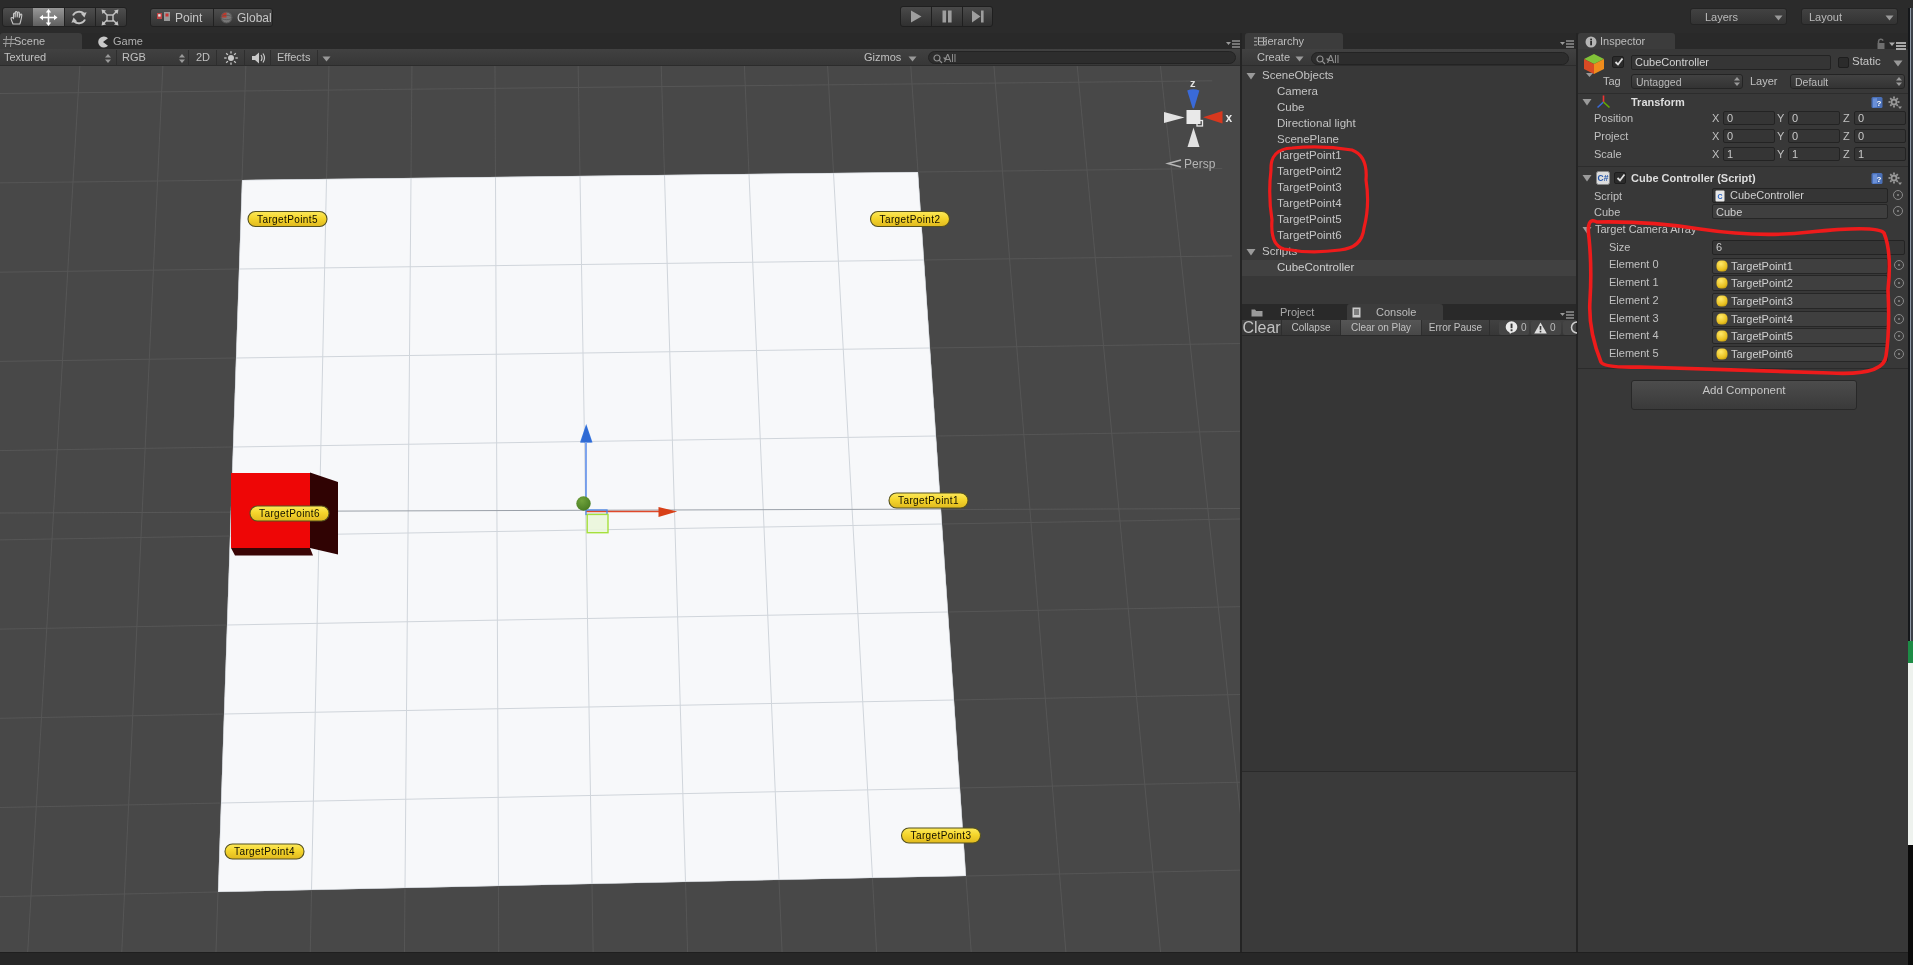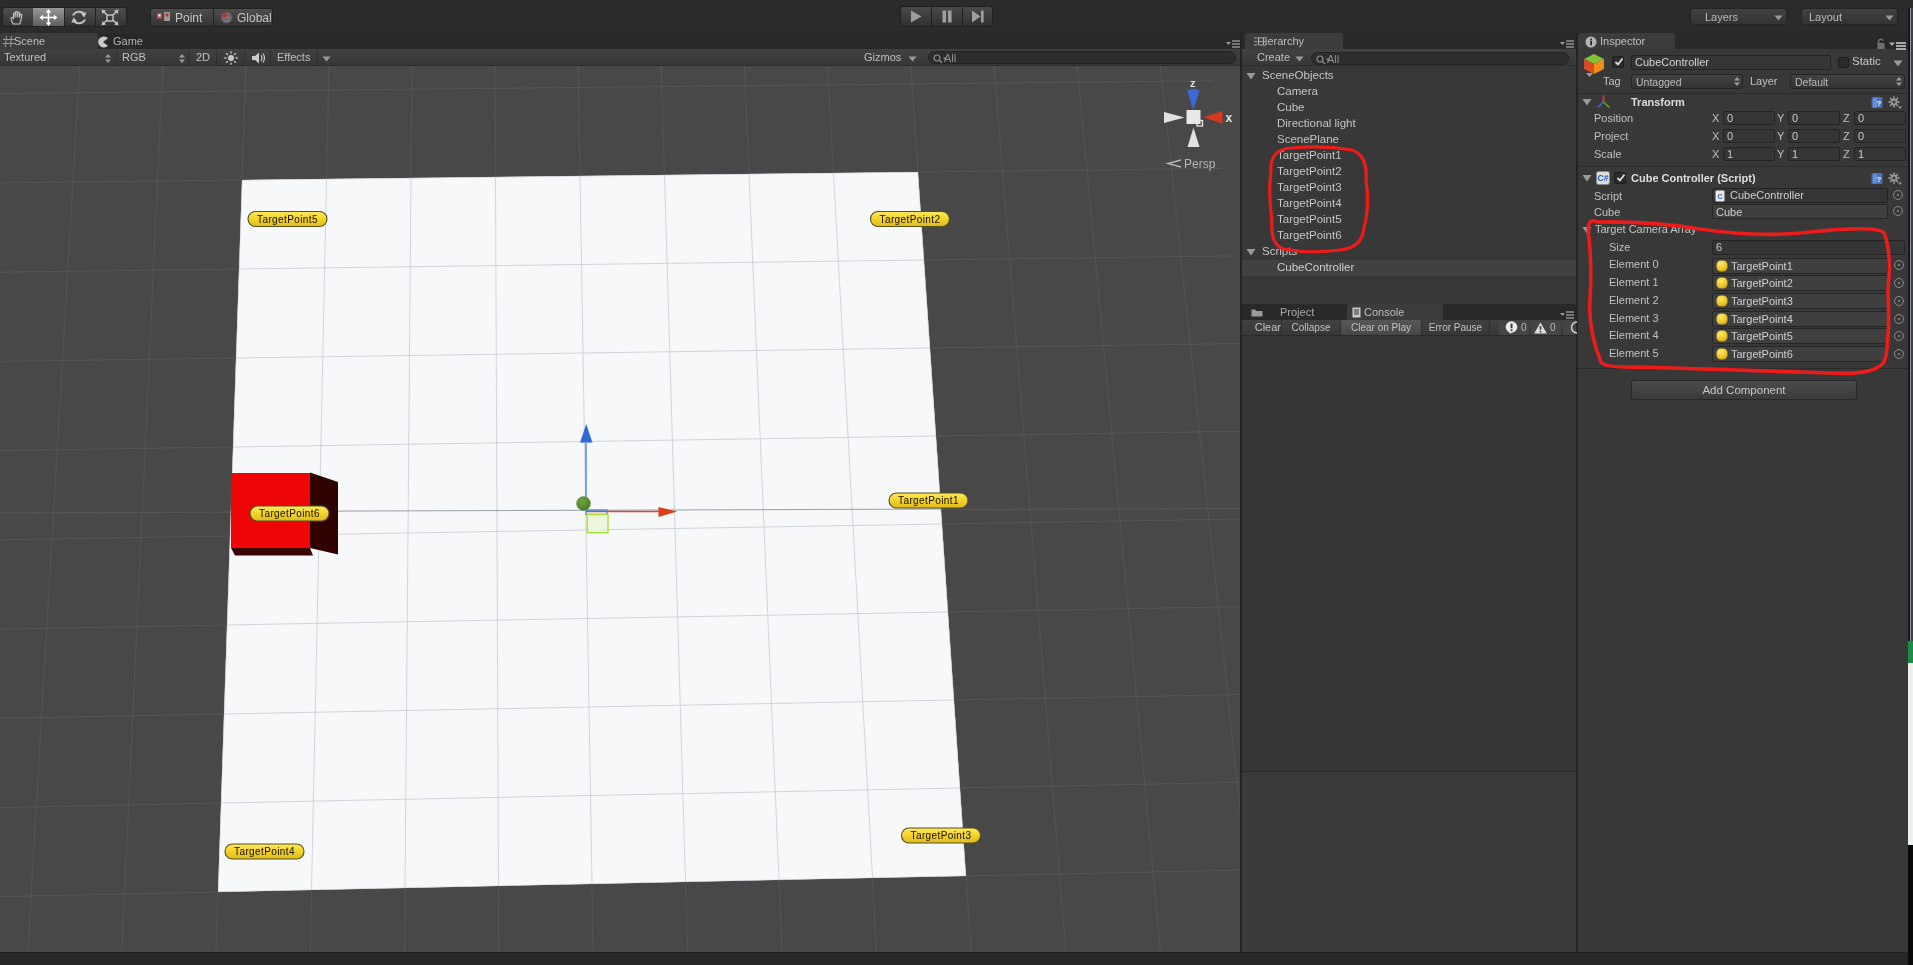--- a/index.html
+++ b/index.html
@@ -92,21 +92,21 @@
       <rect x="10" y="0.5" width="2.6" height="12" fill="#9e9e9e"></rect>
     </svg>
 <div class="dd" style="left:1690px;top:8px;width:97px;height:17px"><span style="margin-left:14px;line-height:17px">Layers</span></div>
 <svg class="abs" style="left:1774px;top:15px" width="9" height="6">
       <polygon points="0.5,0.5 8.5,0.5 4.5,5.5" fill="#999"></polygon>
     </svg>
 <div class="dd" style="left:1801px;top:8px;width:97px;height:17px"><span style="margin-left:7px;line-height:17px">Layout</span></div>
 <svg class="abs" style="left:1885px;top:15px" width="9" height="6">
       <polygon points="0.5,0.5 8.5,0.5 4.5,5.5" fill="#999"></polygon>
     </svg>
-<div class="tab on" style="left:0;width:98px;top:33px"><span style="margin-left:14px">Scene</span></div>
+<div class="tab on" style="left:0;width:82px;top:33px"><span style="margin-left:14px">Scene</span></div>
 <svg class="abs" style="left:3px;top:36px" width="12" height="11">
       <g stroke="#9a9a9a" stroke-width="1">
         <line x1="3.5" y1="0" x2="2.5" y2="11"></line>
         <line x1="8.5" y1="0" x2="7.5" y2="11"></line>
         <line x1="0" y1="3.5" x2="12" y2="3.5"></line>
         <line x1="0" y1="7.5" x2="12" y2="7.5"></line>
       </g>
     </svg>
 <svg class="abs" style="left:97px;top:36px" width="12" height="12">
       <path d="M11 2.3 A5.6 5.6 0 1 0 11 9.7 L6 6 Z" fill="#c8c8c8"></path>
@@ -360,40 +360,40 @@
 <svg class="abs" style="left:1246px;top:248px" width="10" height="8">
       <polygon points="0.5,1 9.5,1 5,7.5" fill="#9a9a9a"></polygon>
     </svg>
 <div class="abs txt" style="left:1262px;top:245px;color:#c4c4c4;font-size:11.5px">Scripts</div>
 <div class="abs txt" style="left:1277px;top:261px;color:#cfcfcf;font-size:11.5px">CubeController</div>
 <div class="abs" style="left:1242px;top:304px;width:334px;height:16px;background:#292929"></div>
 <div class="tab" style="left:1246px;width:84px;top:304px"><span style="margin-left:34px;color:#a9a9a9">Project</span></div>
 <svg class="abs" style="left:1251px;top:308px" width="12" height="9">
       <path d="M0.5 1.5 L4 1.5 L5.2 3 L11.5 3 L11.5 8.5 L0.5 8.5 Z" fill="#9a9a9a"></path>
     </svg>
-<div class="tab on" style="left:1347px;width:96px;top:304px"><span style="margin-left:17px">Console</span></div>
+<div class="tab on" style="left:1347px;width:96px;top:304px"><span style="margin-left:29px">Console</span></div>
 <svg class="abs" style="left:1352px;top:307px" width="9" height="11">
       <rect x="0.5" y="0.5" width="8" height="10" fill="#c9c9c9"></rect>
       <g stroke="#333" stroke-width="1">
         <line x1="2" y1="3" x2="7" y2="3"></line>
         <line x1="2" y1="5" x2="7" y2="5"></line>
         <line x1="2" y1="7" x2="7" y2="7"></line>
       </g>
     </svg>
 <svg class="abs" style="left:1560px;top:311px" width="14" height="9">
       <polygon points="0,2 5,2 2.5,5" fill="#999"></polygon>
       <g stroke="#999" stroke-width="1.4">
         <line x1="6" y1="1" x2="14" y2="1"></line>
         <line x1="6" y1="4" x2="14" y2="4"></line>
         <line x1="6" y1="7" x2="14" y2="7"></line>
       </g>
     </svg>
 <div class="abs" style="left:1242px;top:320px;width:334px;height:16px;background:linear-gradient(#414141,#373737);border-bottom:1px solid #2a2a2a"></div>
 <div class="abs" style="left:1242px;top:320px;width:40px;height:15px;border-right:1px solid #2e2e2e">
-      <div style="color:#c2c2c2;font-size:11px;text-align:right;line-height:15px">Clear</div>
+      <div style="color:#c2c2c2;font-size:16px;text-align:center;line-height:15px">Clear</div>
     </div>
 <div class="abs" style="left:1282px;top:320px;width:59px;height:15px;border-right:1px solid #2e2e2e">
       <div style="color:#c2c2c2;font-size:10px;text-align:center;line-height:15px">Collapse</div>
     </div>
 <div class="abs" style="left:1341px;top:320px;width:81px;height:15px;background:linear-gradient(#565656,#484848);border-right:1px solid #2e2e2e">
       <div style="color:#c2c2c2;font-size:10px;text-align:center;line-height:15px">Clear on Play</div>
     </div>
 <div class="abs" style="left:1422px;top:320px;width:68px;height:15px;border-right:1px solid #2e2e2e">
       <div style="color:#c2c2c2;font-size:10px;text-align:center;line-height:15px">Error Pause</div>
     </div>
@@ -648,21 +648,21 @@
           <stop offset="0" stop-color="#ffe96a"></stop>
           <stop offset="0.7" stop-color="#e8c020"></stop>
           <stop offset="1" stop-color="#b8940e"></stop>
         </radialGradient>
       </defs>
       <rect x="0.5" y="0.5" width="11" height="11" rx="4.5" fill="url(#yg5)"></rect>
     </svg>
 <div class="lbl" style="left:1731px;top:348px;color:#cfcfcf">TargetPoint6</div>
 <div class="circ" style="left:1894px;top:349px"></div>
 <div class="abs" style="left:1578px;top:368px;width:330px;height:1px;background:#2b2b2b"></div>
-<div class="abs" style="left:1631px;top:380px;width:226px;height:20px;background:linear-gradient(#4c4c4c,#3a3a3a);border:1px solid #282828;border-radius:3px;color:#c6c6c6;font-size:11.5px;text-align:center;line-height:19px">Add Component</div>
+<div class="abs" style="left:1631px;top:380px;width:226px;height:30px;background:linear-gradient(#4c4c4c,#3a3a3a);border:1px solid #282828;border-radius:3px;color:#c6c6c6;font-size:11.5px;text-align:center;line-height:19px">Add Component</div>
 <div class="abs" style="left:0;top:952px;width:1913px;height:13px;background:#272727;border-top:1px solid #1f1f1f"></div>
 <div class="abs" style="left:1908px;top:0;width:5px;height:8px;background:#2b2b2b"></div>
 <div class="abs" style="left:1908px;top:8px;width:1.5px;height:633px;background:#15171a"></div>
 <div class="abs" style="left:1909.5px;top:8px;width:1.5px;height:633px;background:#8d98a4"></div>
 <div class="abs" style="left:1911px;top:8px;width:2px;height:633px;background:#3c4148"></div>
 <div class="abs" style="left:1908px;top:641px;width:5px;height:22px;background:#1d8c46"></div>
 <div class="abs" style="left:1908px;top:663px;width:5px;height:182px;background:#eef2ee"></div>
 <div class="abs" style="left:1908px;top:845px;width:5px;height:120px;background:#0a0a0a"></div>
 <svg width="1913" height="965" viewBox="0 0 1913 965" style="position:absolute;left:0;top:0;pointer-events:none;z-index:50">
 <path d="M1292 148 Q1270 149 1271 170 Q1268 195 1272 220 Q1270 245 1284 249 Q1310 254 1340 250 Q1362 248 1364 228 Q1370 205 1366 180 Q1368 156 1352 150 Q1322 145 1292 148 Z" fill="none" stroke="#ee1b1b" stroke-width="3.2" stroke-linecap="round"></path>

